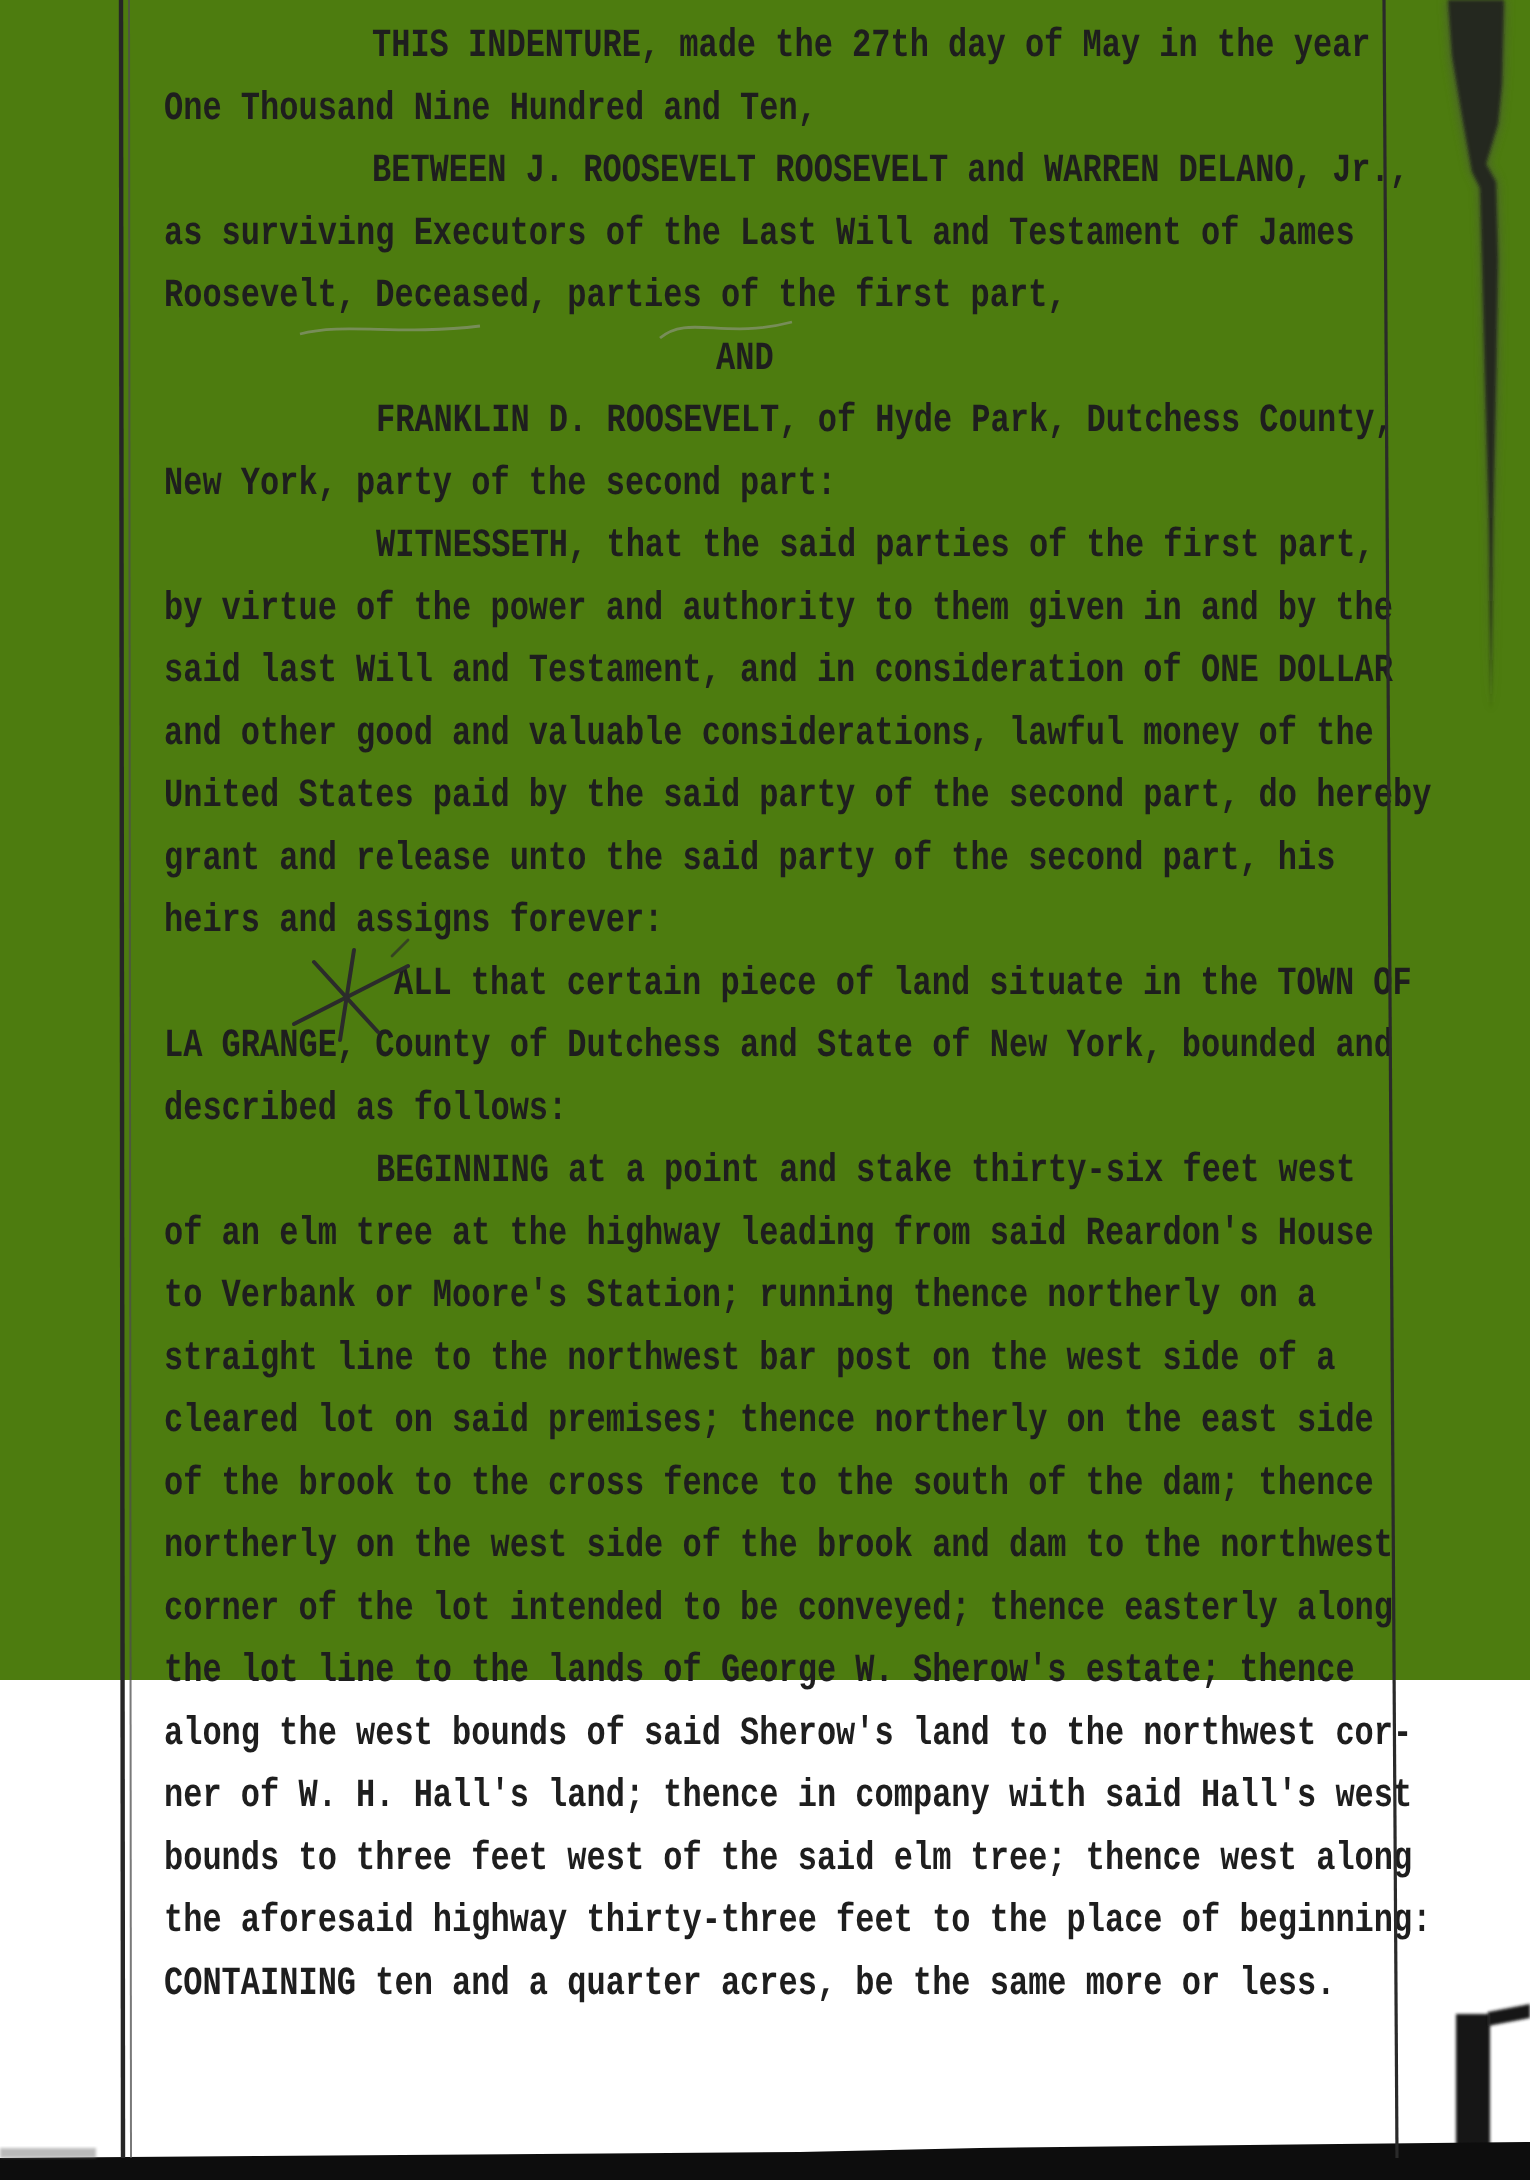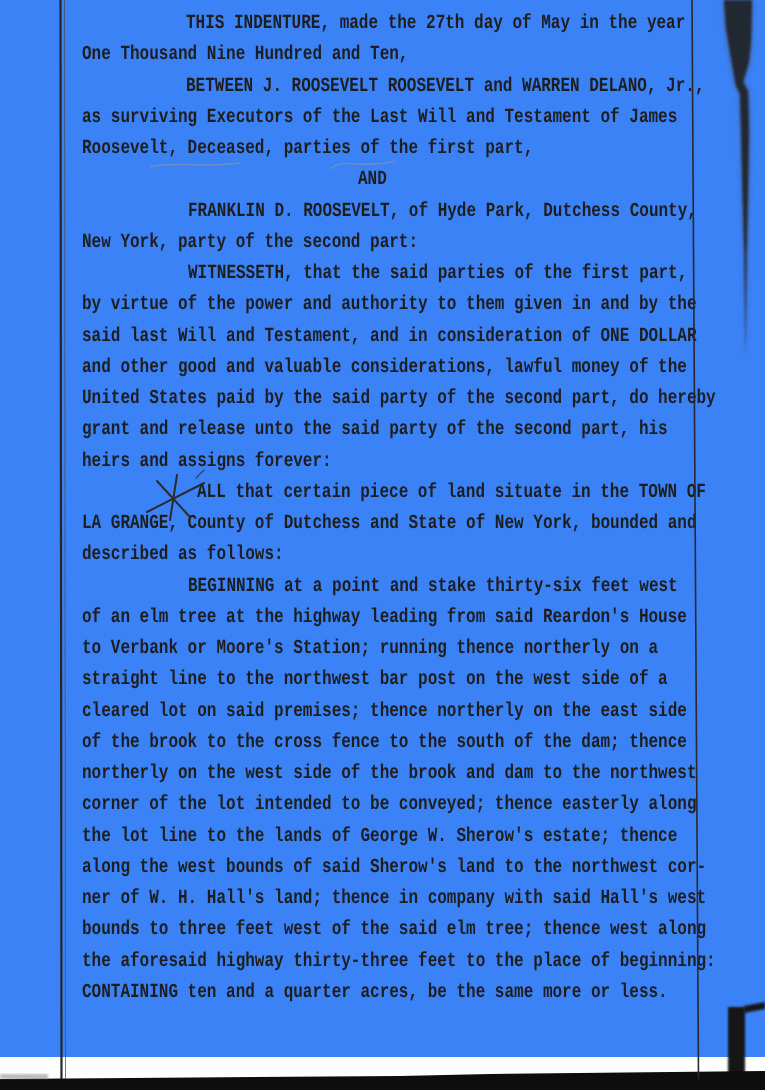--- a/index.html
+++ b/index.html
@@ -2,22 +2,22 @@
 <html><head>
 <meta charset="utf-8">
 <style>
   html,body{margin:0;padding:0;}
   body{
     width:765px;height:1090px;overflow:hidden;
     background:#ffffff;
     font-family:"Liberation Mono","DejaVu Sans Mono",monospace;
   }
   .page{
-    position:relative;width:765px;height:1057px;
-    background:#3b82f6;
+    position:relative;width:765px;height:840px;
+    background:#4d7c0f;
   }
   
   .text-block{
     position:absolute;left:82px;top:8px;width:650px;
     transform:scaleY(1.25);transform-origin:0 0;
     font-size:16px;font-weight:bold;line-height:25px;
     color:#1e1e1e;white-space:pre;
     text-rendering:geometricPrecision;
   }
   .text-block .line{height:25px;}

